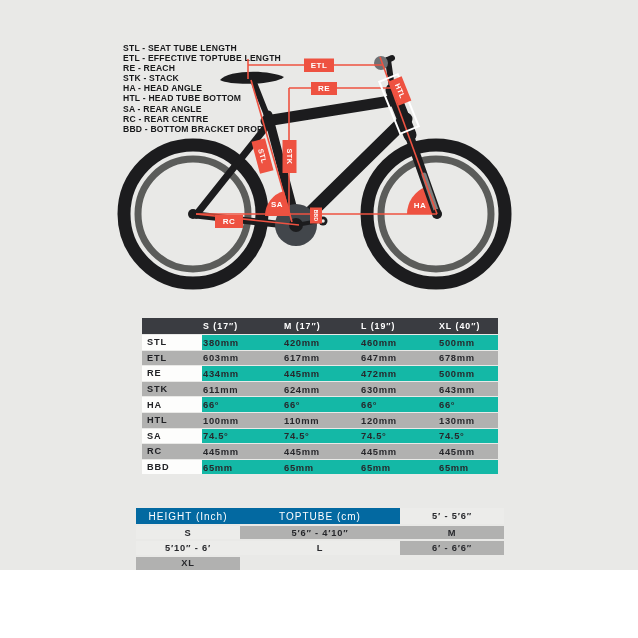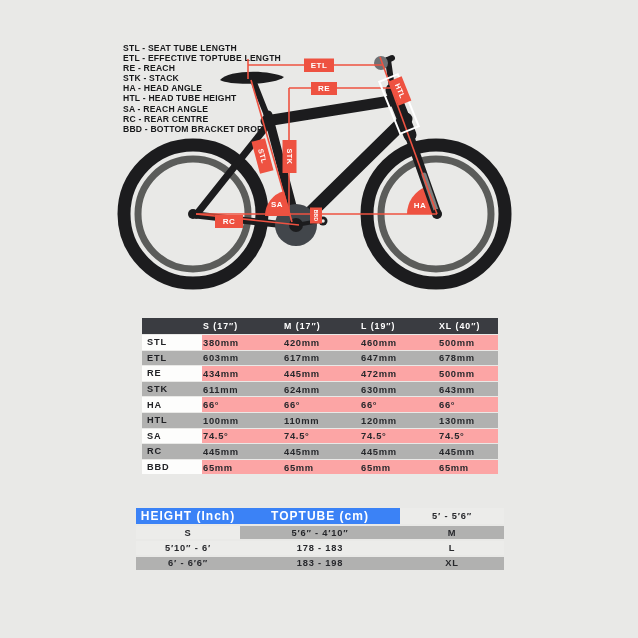--- a/index.html
+++ b/index.html
@@ -1,17 +1,17 @@
 <!DOCTYPE html>
 <html><head>
 <meta charset="utf-8">
 <style>
   html,body{margin:0;padding:0;}
   .canvas{
-    position:relative;width:638px;height:638px;background:#e9e9e7;
+    position:relative;width:638px;height:570px;background:#e9e9e7;
     font-family:"Liberation Sans",sans-serif;overflow:hidden;
   }
   
   .legend{position:absolute;left:123px;top:43px;}
   .legend-line{
     font-size:8.6px;font-weight:bold;color:#17181a;line-height:10.1px;
     letter-spacing:0.2px;white-space:nowrap;
   }
   
   .diagram{position:absolute;left:0;top:0;pointer-events:none;}
@@ -27,47 +27,47 @@
     display:grid;grid-template-columns:60px 81px 77px 78px 60px;
     grid-template-rows:16px repeat(9,14.6px);row-gap:1px;
   }
   .t1h{background:#3a3c41;color:#fff;font-size:8.8px;font-weight:bold;
        letter-spacing:1px;display:flex;align-items:center;padding-left:1px;white-space:nowrap;}
   .t1l{font-size:9.2px;font-weight:bold;color:#212226;letter-spacing:0.9px;
        display:flex;align-items:center;padding-left:5px;}
   .t1c{font-size:9.4px;font-weight:bold;color:#27282c;letter-spacing:0.7px;
        display:flex;align-items:center;padding-left:1px;white-space:nowrap;}
   .lt{background:#fdfdfc;}
-  .lc{background:#fca5a5;}
+  .lc{background:#14b8a6;}
   .g{background:#b1b1b0;}
   
   .size-table{
     position:absolute;left:136px;top:508px;width:368px;
     display:grid;grid-template-columns:104px 160px 104px;
     grid-template-rows:16px repeat(4,13.6px);row-gap:1.8px;
   }
-  .t2h{background:#3b82f6;color:#fff;font-size:12px;font-weight:bold;
+  .t2h{background:#0369a1;color:#fff;font-size:10px;font-weight:normal;
        letter-spacing:1px;display:flex;align-items:center;justify-content:center;white-space:nowrap;}
   .t2c{font-size:9.3px;font-weight:bold;color:#27282c;letter-spacing:0.8px;
        display:flex;align-items:center;justify-content:center;white-space:nowrap;}
   .l2{background:#ececea;}
 </style>
 </head>
 <body>
 
 <div class="canvas">
 
   <div class="legend">
     <div class="legend-line">STL - SEAT TUBE LENGTH</div>
     <div class="legend-line">ETL - EFFECTIVE TOPTUBE LENGTH</div>
     <div class="legend-line">RE - REACH</div>
     <div class="legend-line">STK - STACK</div>
     <div class="legend-line">HA - HEAD ANGLE</div>
-    <div class="legend-line">HTL - HEAD TUBE HEIGHT</div>
-    <div class="legend-line">SA - REACH ANGLE</div>
+    <div class="legend-line">HTL - HEAD TUBE BOTTOM</div>
+    <div class="legend-line">SA - REAR ANGLE</div>
     <div class="legend-line">RC - REAR CENTRE</div>
     <div class="legend-line">BBD - BOTTOM BRACKET DROP</div>
   </div>
 
   <svg class="diagram" width="638" height="638" viewBox="0 0 638 638">
 
     <g>
       <circle cx="193" cy="214" r="69" fill="none" stroke="#1c1c1e" stroke-width="13"></circle>
       <circle cx="193" cy="214" r="55" fill="none" stroke="#5b5c5a" stroke-width="7"></circle>
       <circle cx="193" cy="214" r="5" fill="#1c1c1e"></circle>
@@ -216,21 +216,19 @@
     <div class="t2h">HEIGHT (Inch)</div>
     <div class="t2h">TOPTUBE (cm)</div>
 
     <div class="t2c l2">5′ - 5′6″</div>
     <div class="t2c l2">S</div>
 
     <div class="t2c g">5′6″ - 4′10″</div>
     <div class="t2c g">M</div>
 
     <div class="t2c l2">5′10″ - 6′</div>
-    <div class="t2c l2">178 - 183</div>
     <div class="t2c l2">L</div>
 
     <div class="t2c g">6′ - 6′6″</div>
-    <div class="t2c g">183 - 198</div>
     <div class="t2c g">XL</div>
   </div>
 
 </div>
 
 </body></html>

